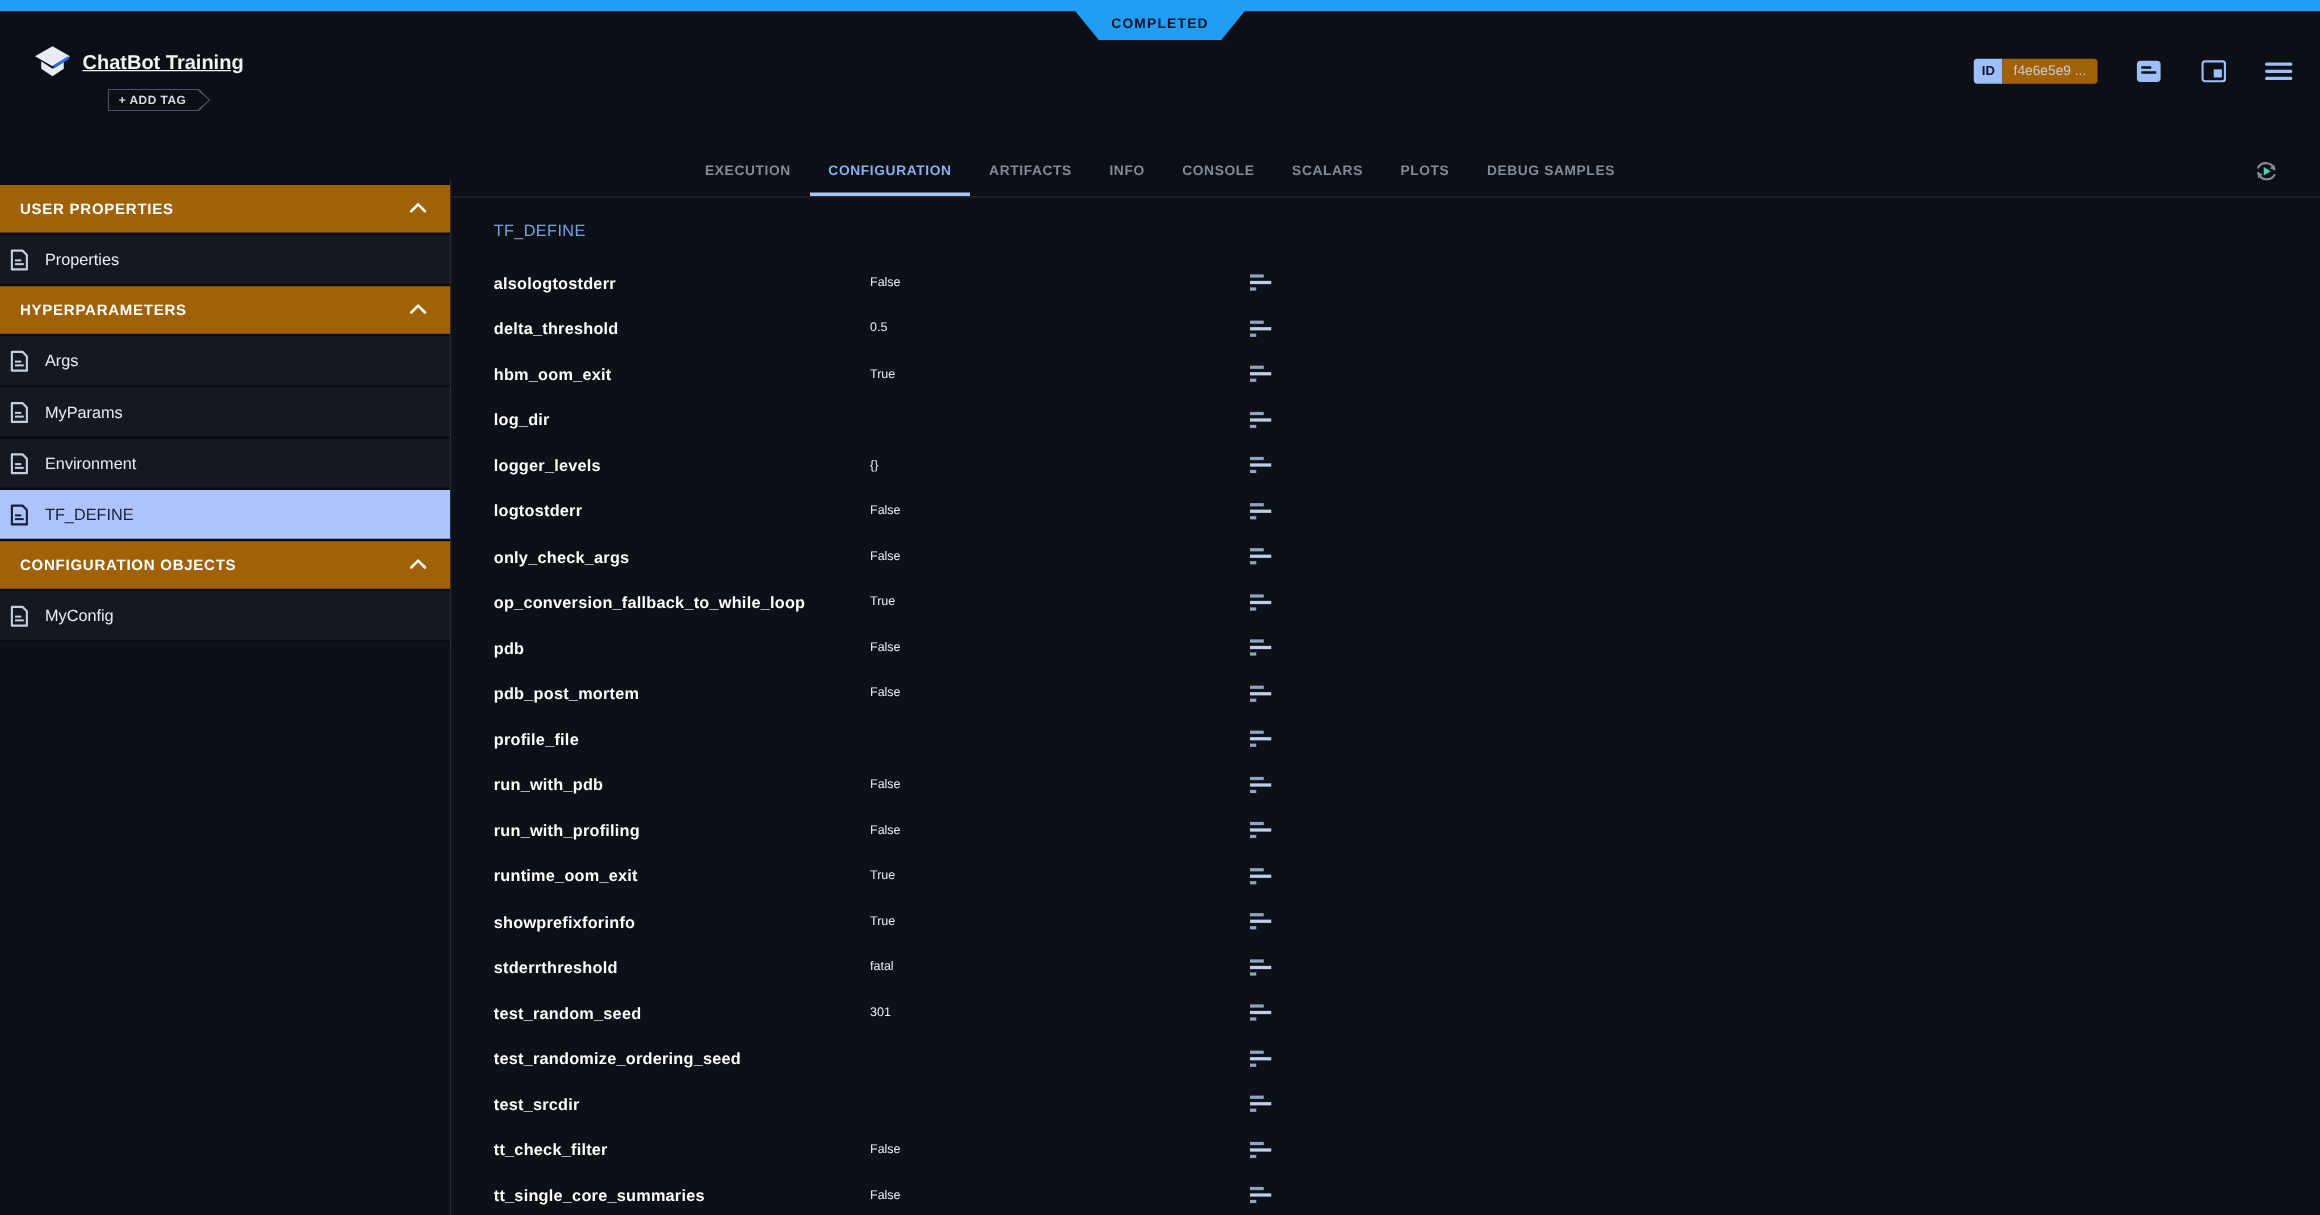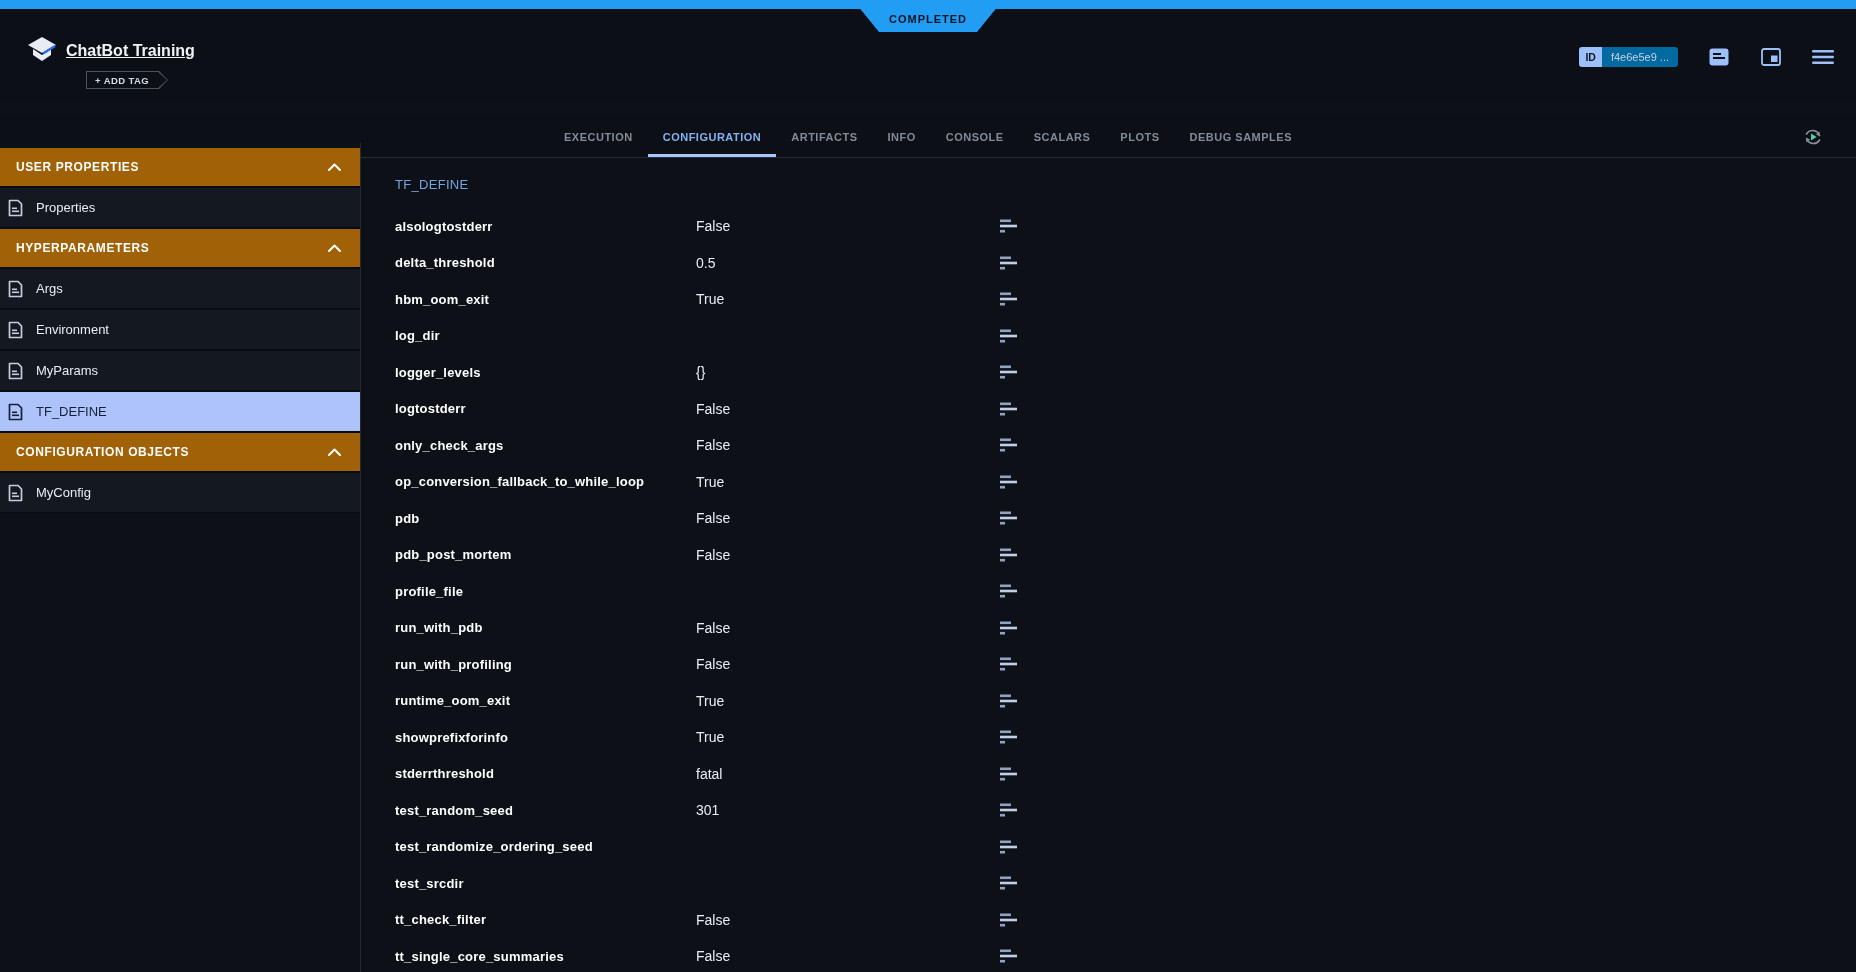--- a/index.html
+++ b/index.html
@@ -22,21 +22,21 @@
     display:flex; align-items:center; }
   .add-tag-inner { position:absolute; inset:1px; background:#0c0f16;
     clip-path:polygon(0 0,calc(100% - 9px) 0,100% 50%,calc(100% - 9px) 100%,0 100%);
     display:flex; align-items:center; justify-content:flex-start; padding-left:8px;
     font-size:9.5px; font-weight:700; letter-spacing:0.4px; color:#d6dde9; }
 
   .header-right { position:absolute; right:22px; top:38px; display:flex; align-items:center; gap:30px; }
   .id-chip { display:flex; align-items:stretch; height:20px; }
   .id-chip-label { background:#9dc0fa; color:#0e1527; font-size:10.5px; font-weight:700;
     display:flex; align-items:center; padding:0 6px; border-radius:3px 0 0 3px; }
-  .id-chip-value { background:#0369a1; color:#c6cfdd; font-size:11px;
+  .id-chip-value { background:#a16207; color:#c6cfdd; font-size:11px;
     display:flex; align-items:center; padding:0 9px; border-radius:0 3px 3px 0; }
   .hicon { width:22px; height:20px; display:flex; align-items:center; justify-content:center; cursor:pointer; }
 
   
   .tabbar { position:absolute; top:116px; left:0; width:100%; height:42px; background:#0c0f16;
     border-bottom:1px solid #262b38; display:flex; justify-content:center; align-items:stretch; }
   .tab { display:flex; align-items:center; padding:0 15px; font-size:11px; font-weight:700;
     letter-spacing:0.5px; color:#828b99; cursor:pointer; }
   .tab.active { color:#85b2f2; box-shadow:inset 0 -3px 0 0 #a9c7f8; }
   .refresh-btn { position:absolute; right:32px; top:10px; width:22px; height:22px; cursor:pointer; }
@@ -53,21 +53,21 @@
     padding-left:8px; border-bottom:2px solid #080b11; cursor:pointer;
     font-size:13px; color:#e9edf3; }
   .sb-item.selected { background:#aec3f9; color:#15213a; }
   .sb-item .icn { display:flex; align-items:center; }
 
   
   .main { flex:1; padding:34px 0 0 34px; }
   .section-title { font-size:13px; color:#74a4e0; letter-spacing:0.3px; margin-bottom:16px; }
   .param-row { display:grid; grid-template-columns:301px 304px 24px; align-items:center; height:36.5px; }
   .param-name { font-size:13px; font-weight:700; color:#ffffff; letter-spacing:0.2px; }
-  .param-value { font-size:14px; color:#e9edf3; }
+  .param-value { font-size:10px; color:#e9edf3; }
   .row-icon { display:flex; align-items:center; cursor:pointer; }
 </style>
 </head>
 <body>
 
 <div class="topbar"></div>
 <div class="status-badge">COMPLETED</div>
 
 <div class="header">
   <span class="logo">
@@ -166,31 +166,31 @@
         <span>Args</span>
       </div>
       <div class="sb-item">
         <span class="icn">
           <svg width="15" height="18" viewBox="0 0 15 18">
             <path d="M1.5 1.5 h8.5 l3.5 3.5 v11.5 h-12 z" fill="none" stroke="#c6cedd" stroke-width="1.7" stroke-linejoin="round"></path>
             <rect x="4" y="8.5" width="5" height="1.6" fill="#c6cedd"></rect>
             <rect x="4" y="11.5" width="7" height="1.6" fill="#c6cedd"></rect>
           </svg>
         </span>
-        <span>Environment</span>
+        <span>MyParams</span>
       </div>
       <div class="sb-item">
         <span class="icn">
           <svg width="15" height="18" viewBox="0 0 15 18">
             <path d="M1.5 1.5 h8.5 l3.5 3.5 v11.5 h-12 z" fill="none" stroke="#c6cedd" stroke-width="1.7" stroke-linejoin="round"></path>
             <rect x="4" y="8.5" width="5" height="1.6" fill="#c6cedd"></rect>
             <rect x="4" y="11.5" width="7" height="1.6" fill="#c6cedd"></rect>
           </svg>
         </span>
-        <span>MyParams</span>
+        <span>Environment</span>
       </div>
       <div class="sb-item selected">
         <span class="icn">
           <svg width="15" height="18" viewBox="0 0 15 18">
             <path d="M1.5 1.5 h8.5 l3.5 3.5 v11.5 h-12 z" fill="none" stroke="#15213a" stroke-width="1.7" stroke-linejoin="round"></path>
             <rect x="4" y="8.5" width="5" height="1.6" fill="#15213a"></rect>
             <rect x="4" y="11.5" width="7" height="1.6" fill="#15213a"></rect>
           </svg>
         </span>
         <span>TF_DEFINE</span>

